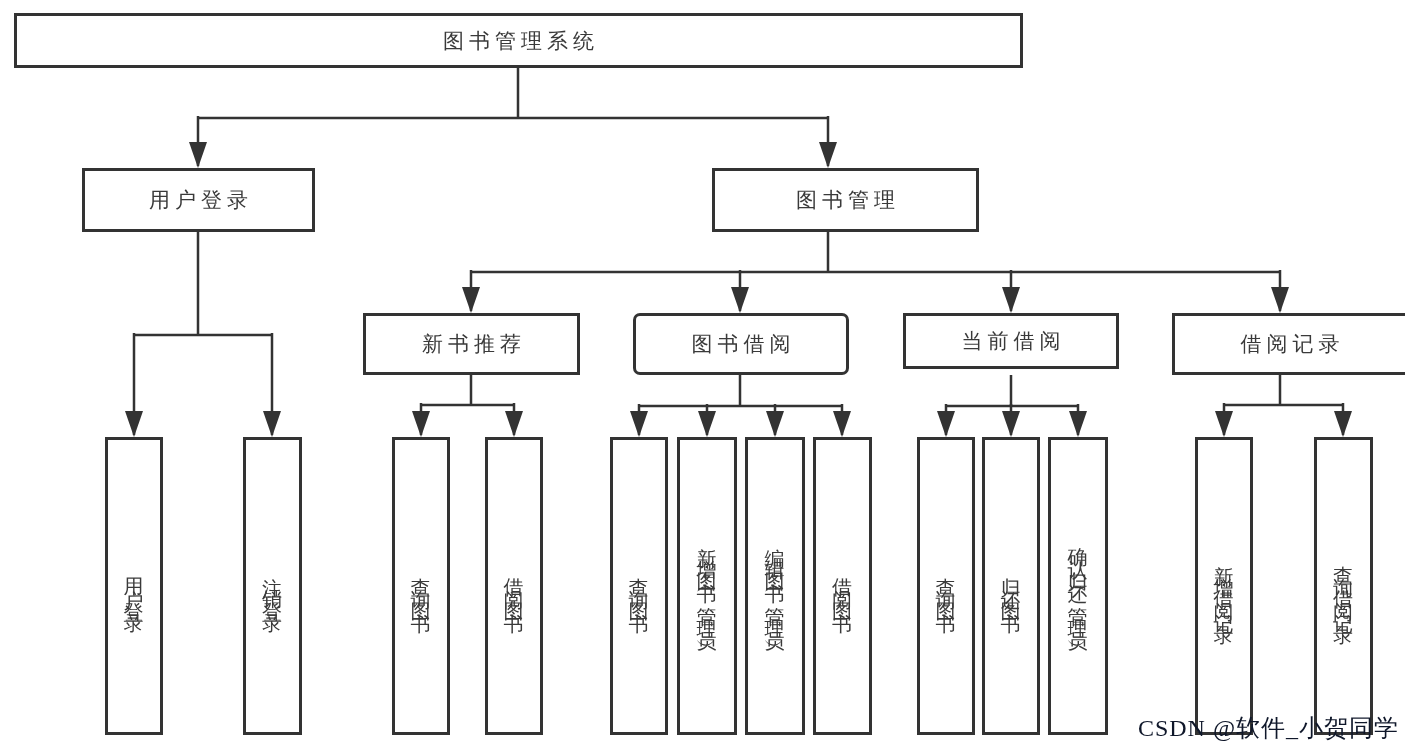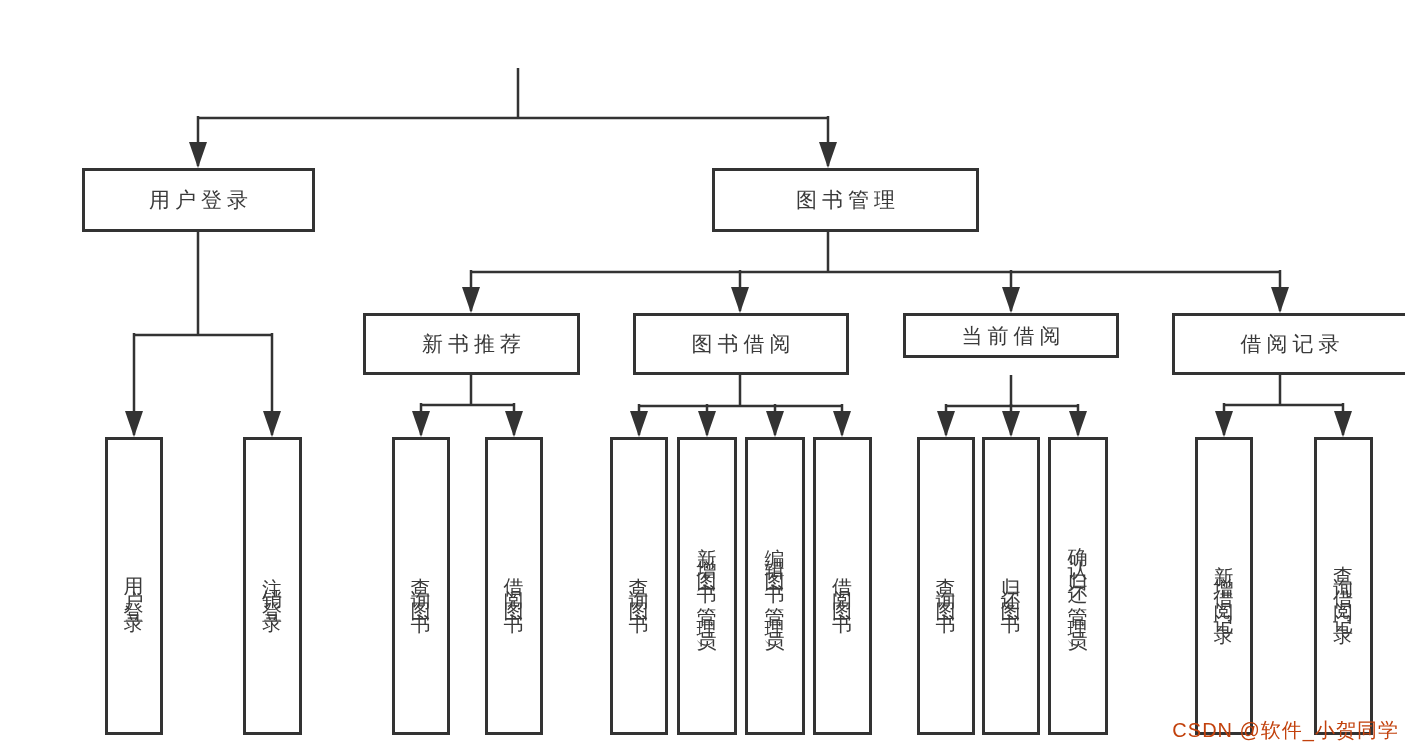--- a/index.html
+++ b/index.html
@@ -35,25 +35,26 @@
     letter-spacing:12px;
     text-indent:0;
     line-height:1;
     white-space:nowrap;
     max-height:292px;
   }
   .root .lbl{font-size:21px;}
   #watermark{
     position:absolute;
     right:6px;bottom:3px;
-    font-size:20px;
-    color:#c2410c;
+    font-size:24px;
+    color:#0f172a;
     letter-spacing:1px;
     z-index:3;
     white-space:nowrap;
+    font-family:Liberation Serif, serif;
   }
 </style>
 </head>
 <body>
 
 <div id="canvas">
 
   <svg id="connector-layer" width="1405" height="747" viewBox="0 0 1405 747">
     <defs>
       <marker id="arrow" viewBox="0 -9 26 18" refX="24" refY="0" markerWidth="26" markerHeight="18" orient="auto" markerUnits="userSpaceOnUse">
@@ -105,35 +106,38 @@
       </g>
 
       <g>
         <path d="M1280,375 V405 M1224,405 H1343"></path>
         <line x1="1224" y1="403" x2="1224" y2="435" marker-end="url(#arrow)"></line>
         <line x1="1343" y1="403" x2="1343" y2="435" marker-end="url(#arrow)"></line>
       </g>
     </g>
   </svg>
 
+  <div class="node root" style="left:14px;top:13px;width:1009px;height:55px;">
+    <span class="lbl">图书管理系统</span>
+  </div>
 
   <div class="node" style="left:82px;top:168px;width:233px;height:64px;">
     <span class="lbl">用户登录</span>
   </div>
   <div class="node" style="left:712px;top:168px;width:267px;height:64px;">
     <span class="lbl">图书管理</span>
   </div>
 
   <div class="node" style="left:363px;top:313px;width:217px;height:62px;">
     <span class="lbl">新书推荐</span>
   </div>
-  <div class="node" style="left:633px;top:313px;width:216px;height:62px;">
+  <div class="node" style="left:633px;top:313px;width:216px;height:62px;border-radius:7px;">
     <span class="lbl">图书借阅</span>
   </div>
-  <div class="node" style="left:903px;top:313px;width:216px;height:45px;">
+  <div class="node" style="left:903px;top:313px;width:216px;height:56px;">
     <span class="lbl">当前借阅</span>
   </div>
   <div class="node" style="left:1172px;top:313px;width:236px;height:62px;">
     <span class="lbl">借阅记录</span>
   </div>
 
   <div class="node leaf" style="left:105px;top:437px;width:58px;height:298px;">
     <span class="lbl">用户登录</span>
   </div>
   <div class="node leaf" style="left:243px;top:437px;width:59px;height:298px;">

